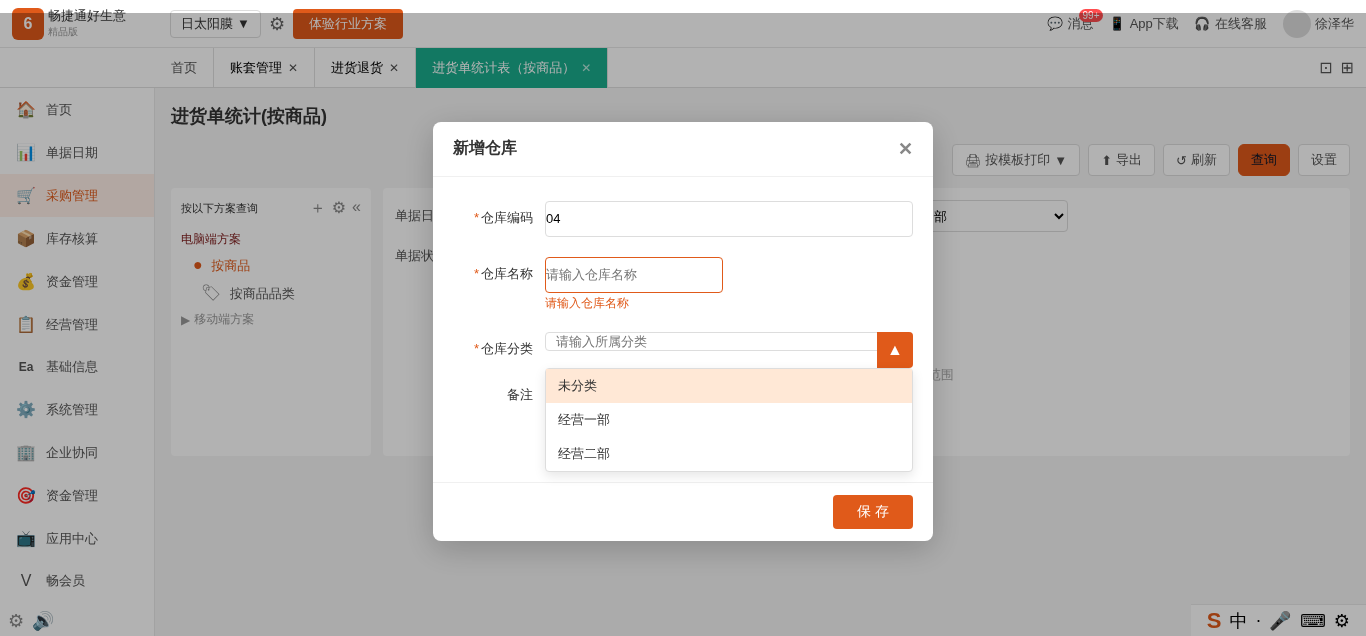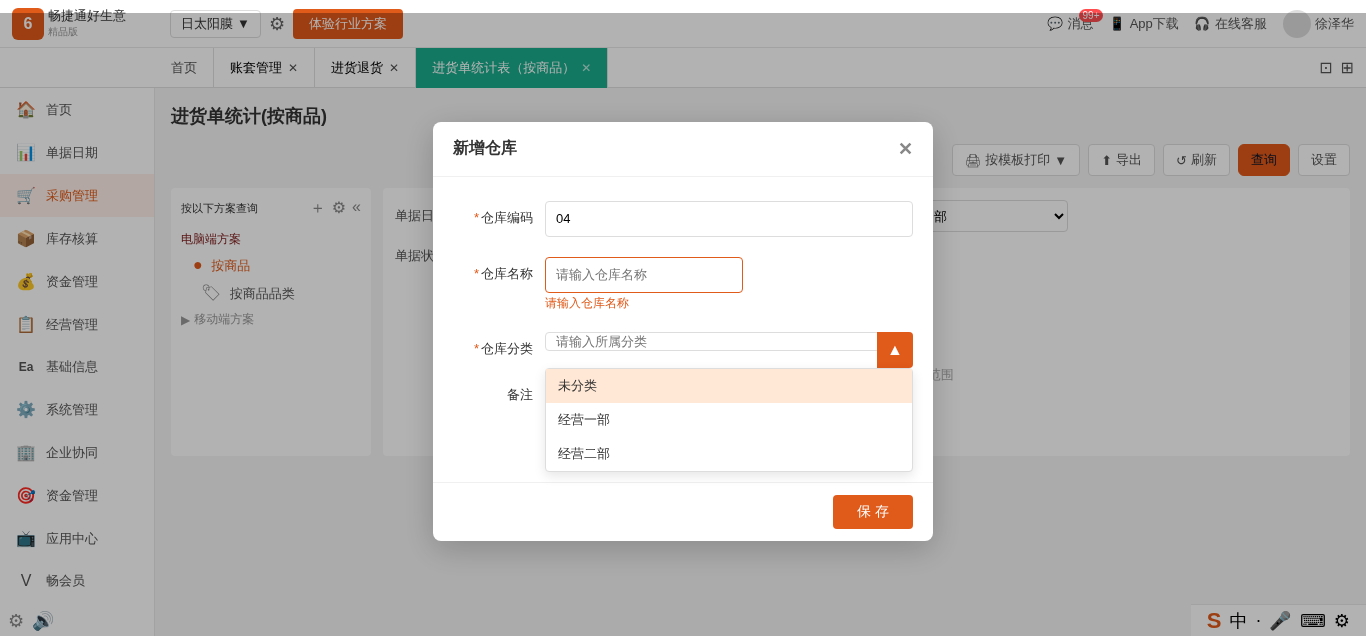--- a/index.html
+++ b/index.html
@@ -110,21 +110,21 @@
       display: flex; align-items: center; justify-content: space-between;
       padding: 16px 20px; border-bottom: 1px solid #f0f0f0; font-size: 16px; font-weight: bold; color: #333;
     }
     .modal-close { font-size: 18px; cursor: pointer; color: #888; }
     .modal-body { padding: 24px 20px; }
     .form-row { display: flex; align-items: flex-start; margin-bottom: 20px; gap: 12px; }
     .form-label { font-size: 13px; color: #333; width: 80px; text-align: right; padding-top: 8px; flex-shrink: 0; }
     .required::before { content: '*'; color: #e05a1a; margin-right: 2px; }
     .form-input {
       flex: 1; height: 36px; border: 1px solid #ddd; border-radius: 4px;
-      padding: 0 10px; font-size: 13px;
+      padding: 0 0; font-size: 13px;
     }
     .form-input.error { border-color: #e05a1a; }
     .form-input-wrap { flex: 1; position: relative; }
     .error-msg { color: #e05a1a; font-size: 12px; margin-top: 2px; }
     .category-select-wrap { flex: 1; position: relative; }
     .category-input {
       width: 100%; height: 19px; border: 1px solid #ddd; border-radius: 4px;
       padding: 0 36px 0 10px; font-size: 13px;
     }
     .category-up-btn {

